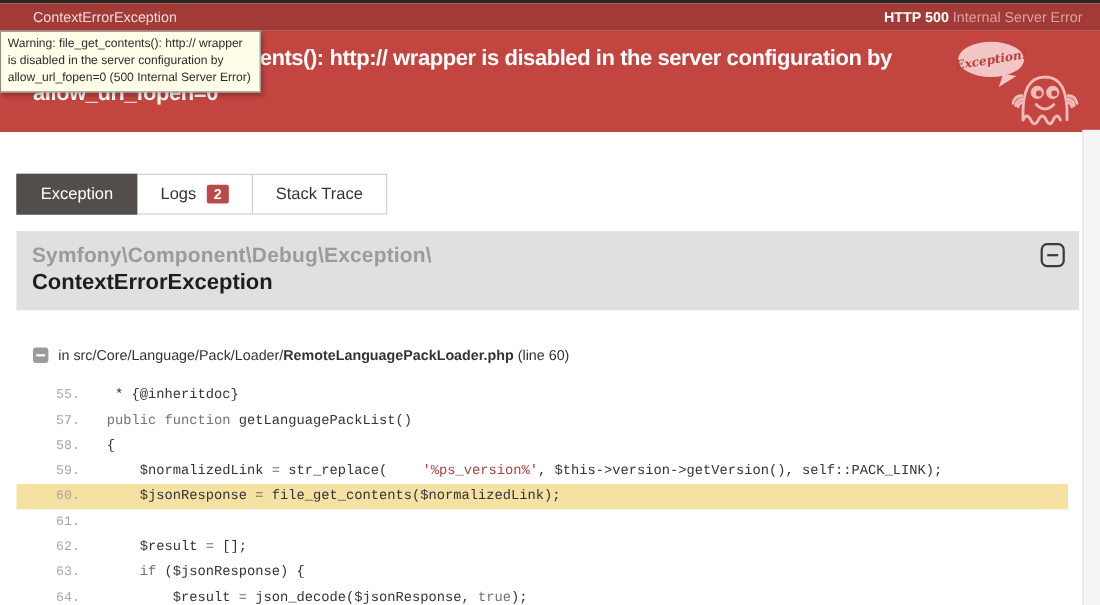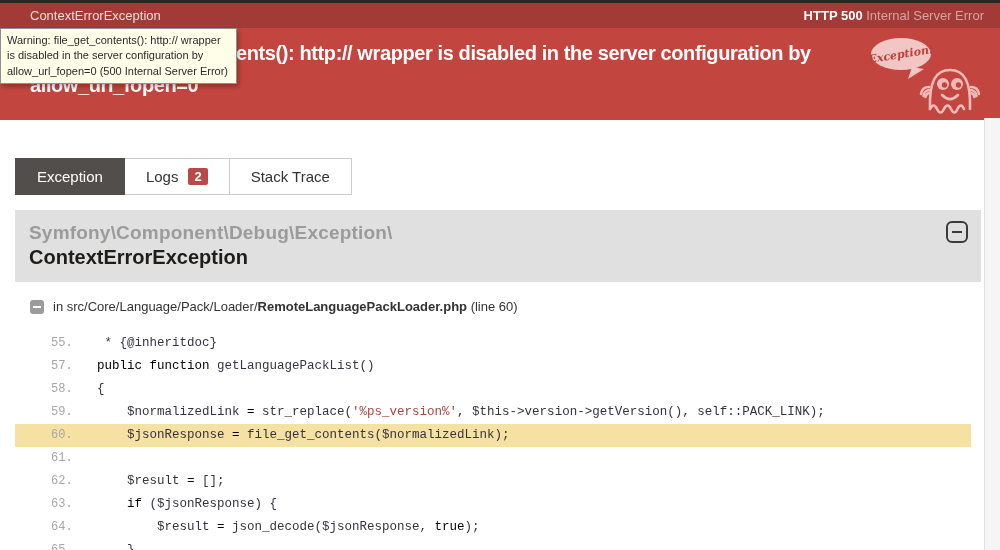--- a/index.html
+++ b/index.html
@@ -51,37 +51,37 @@
   .ns-label { color:#9b9b9b; font-weight:bold; font-size:19px; letter-spacing:.2px; }
   .class-title { color:#1f1d1c; font-weight:bold; font-size:20px; margin-top:2px; }
   .collapse-btn { position:absolute; right:13px; top:11px; width:22px; height:22px;
                   border:2px solid #3a3a3a; border-radius:6px; background:transparent;
                   cursor:pointer; display:flex; align-items:center; justify-content:center; }
   .collapse-btn .minus { width:10px; height:2px; background:#3a3a3a; }
 
   .panel-body { background:#ffffff; padding-bottom:30px; }
 
   .file-row { display:flex; align-items:center; padding:17px 14px 10px 15px;
-              font-size:13px; color:#333; }
+              font-size:13px; color:#333;margin-top:16px; }
   .file-toggle { width:14px; height:14px; background:#9b9b9b; border-radius:3px;
                  margin-right:9px; position:relative; cursor:pointer; flex:0 0 auto; }
   .file-toggle::after { content:""; position:absolute; left:3px; top:6px;
                         width:8px; height:2px; background:#fff; }
   .file-row .fname { font-weight:bold; }
 
   
   .code-block { margin-top:8px; font-family:"Liberation Mono","DejaVu Sans Mono",monospace;
                 font-size:12.5px; }
   .code-line { height:23px; line-height:23px; white-space:pre; padding-left:52px;
                position:relative; color:#35333f; width:956px; }
   .code-line .lnum { position:absolute; left:36px; width:30px; color:#a7a7a7;
                      font-family:Liberation Mono, monospace; font-size:12px; }
   .code-line.hl { background:#f5e1a1; }
-  .tok-k { color:#000000;margin-top:42px; }
-  .tok-s { color:#a94442; }
+  .tok-k { color:#737373;margin-top:42px; }
+  .tok-s { color:#a94442;margin-left:32px; }
   .tok-d { color:#35333f; }
 
   
   .scrollbar-track { position:absolute; right:0; top:118px; width:16px; height:432px;
                      background:#f5f5f5; border-left:1px solid #e0e0e0; }
 </style>
 </head>
 <body>
 
 <div class="window-edge"></div>

